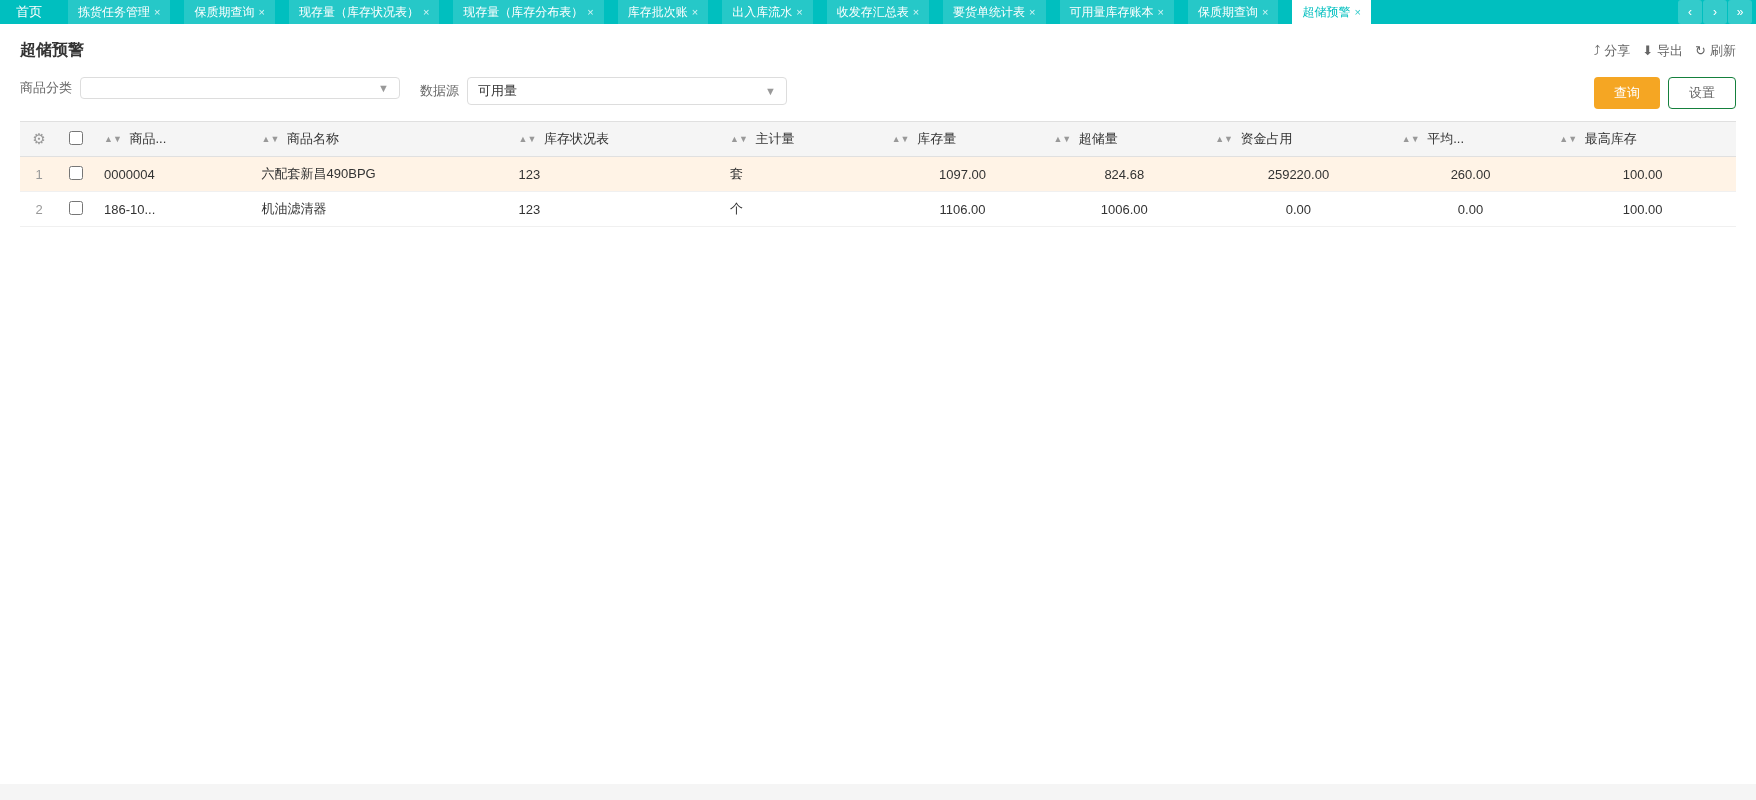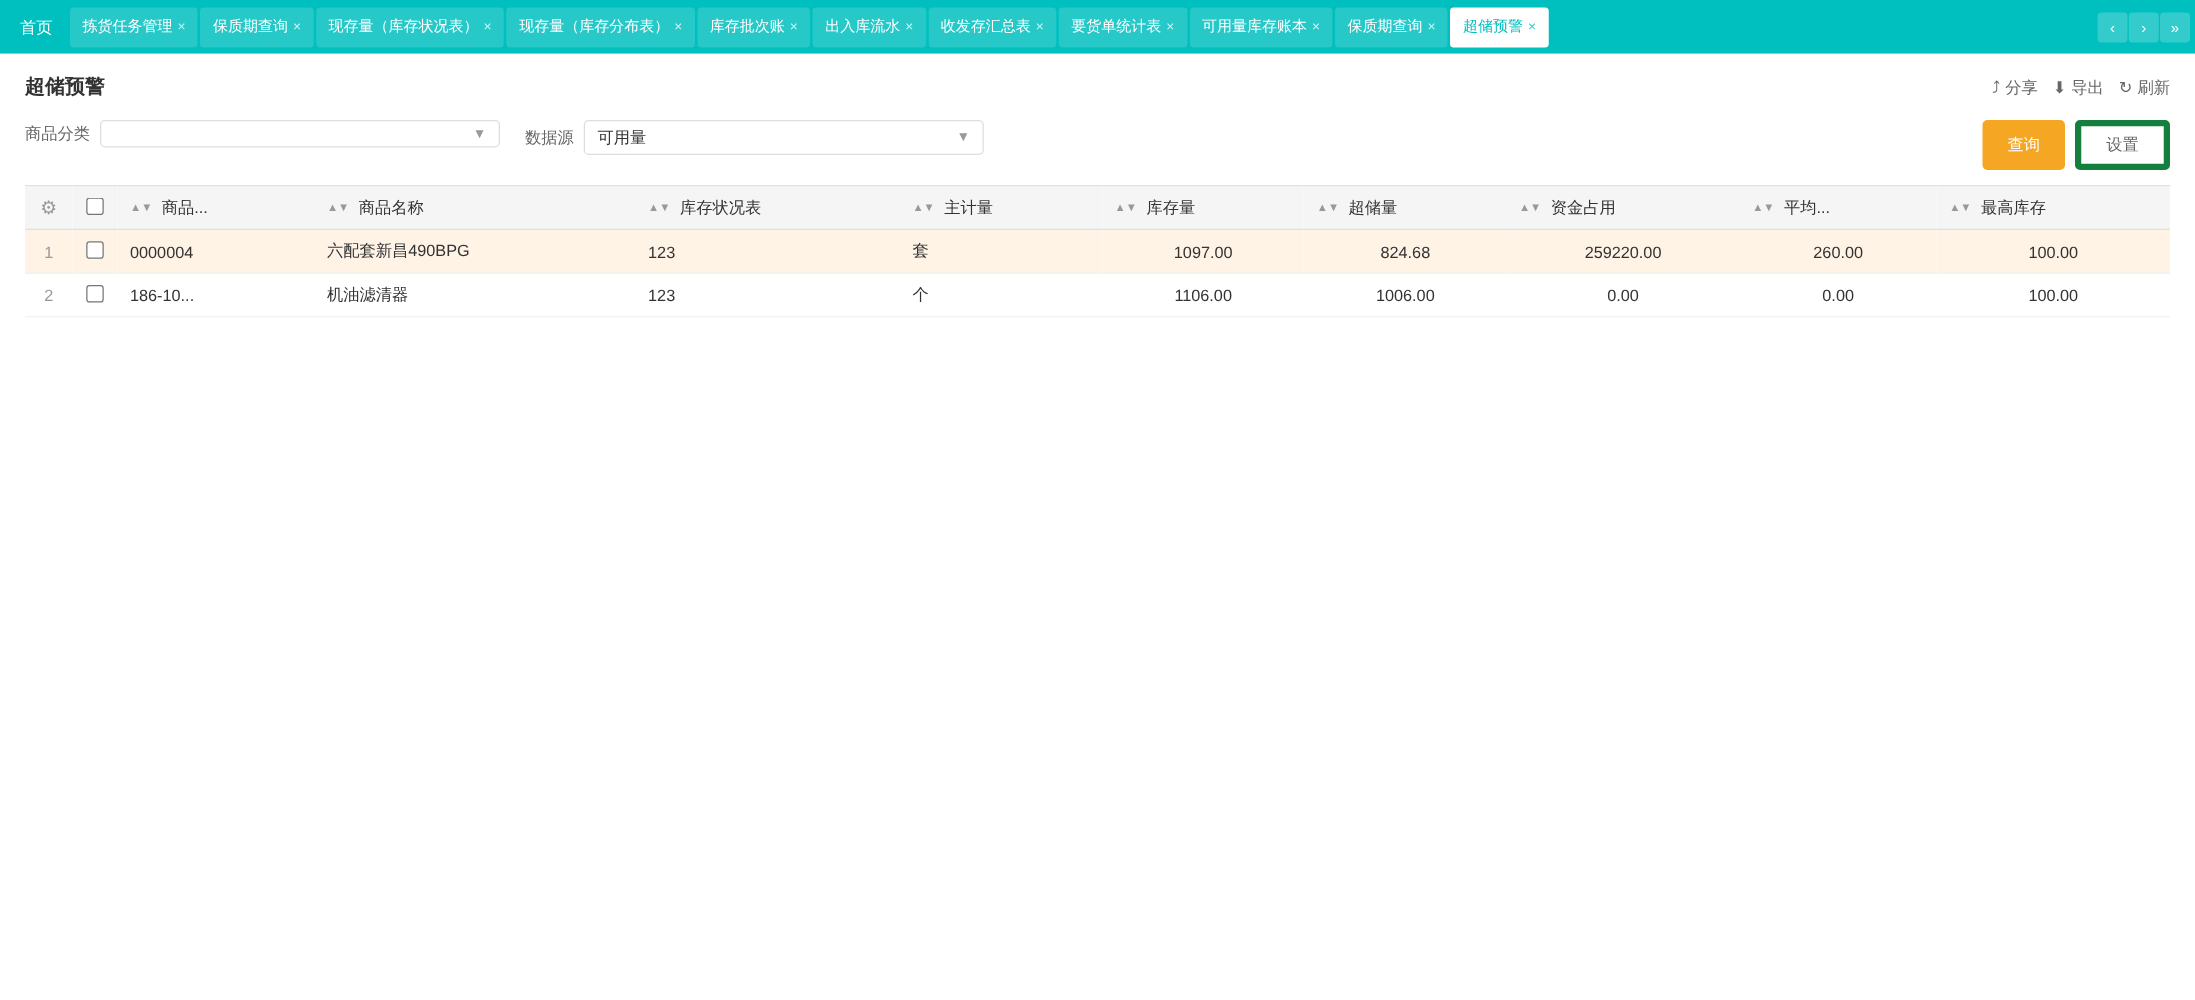--- a/index.html
+++ b/index.html
@@ -3,24 +3,24 @@
   <meta charset="utf-8">
   <style>
     * { box-sizing: border-box; margin: 0; padding: 0; }
     body { font-family: "Microsoft YaHei", Arial, sans-serif; font-size: 13px; background: #f5f5f5; color: #333; }
 
     
     .top-nav {
       display: flex;
       align-items: center;
       background: #00bfbf;
-      height: 43px;
+      height: 24px;
       padding: 0 4px;
       overflow: hidden;
-      gap: 2px;
+      gap: 14px;
     }
     .nav-tab {
       display: flex;
       align-items: center;
       padding: 0 10px;
       height: 32px;
       background: rgba(255,255,255,0.15);
       color: #fff;
       font-size: 12px;
       border-radius: 3px;
@@ -133,21 +133,21 @@
       color: #fff;
       border: none;
       border-radius: 4px;
       padding: 6px 20px;
       cursor: pointer;
       font-size: 13px;
     }
     .btn-settings {
       background: #fff;
       color: #666;
-      border: 5px solid #15803d;
+      border: 1px solid #15803d;
       border-radius: 4px;
       padding: 6px 20px;
       cursor: pointer;
       font-size: 13px;
     }
 
     
     .table-wrapper {
       width: 100%;
       overflow-x: auto;

